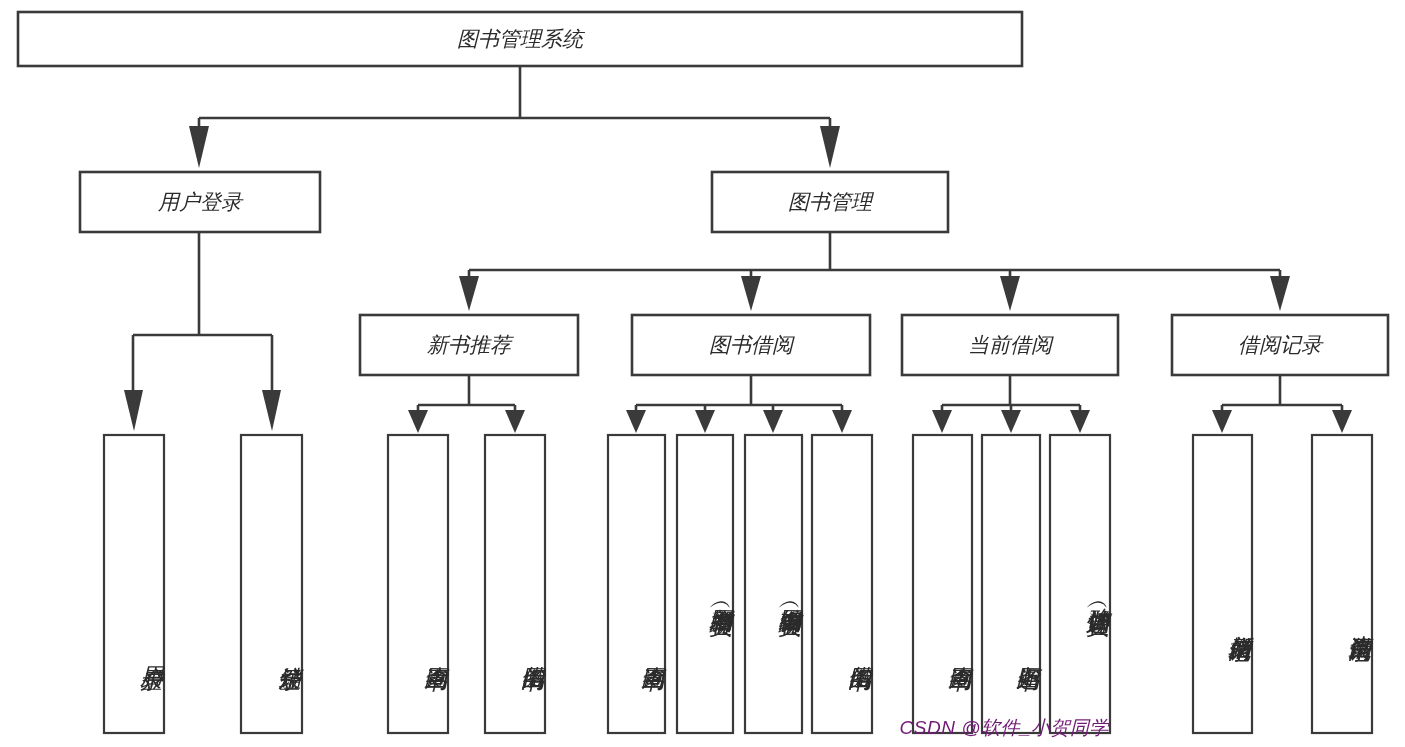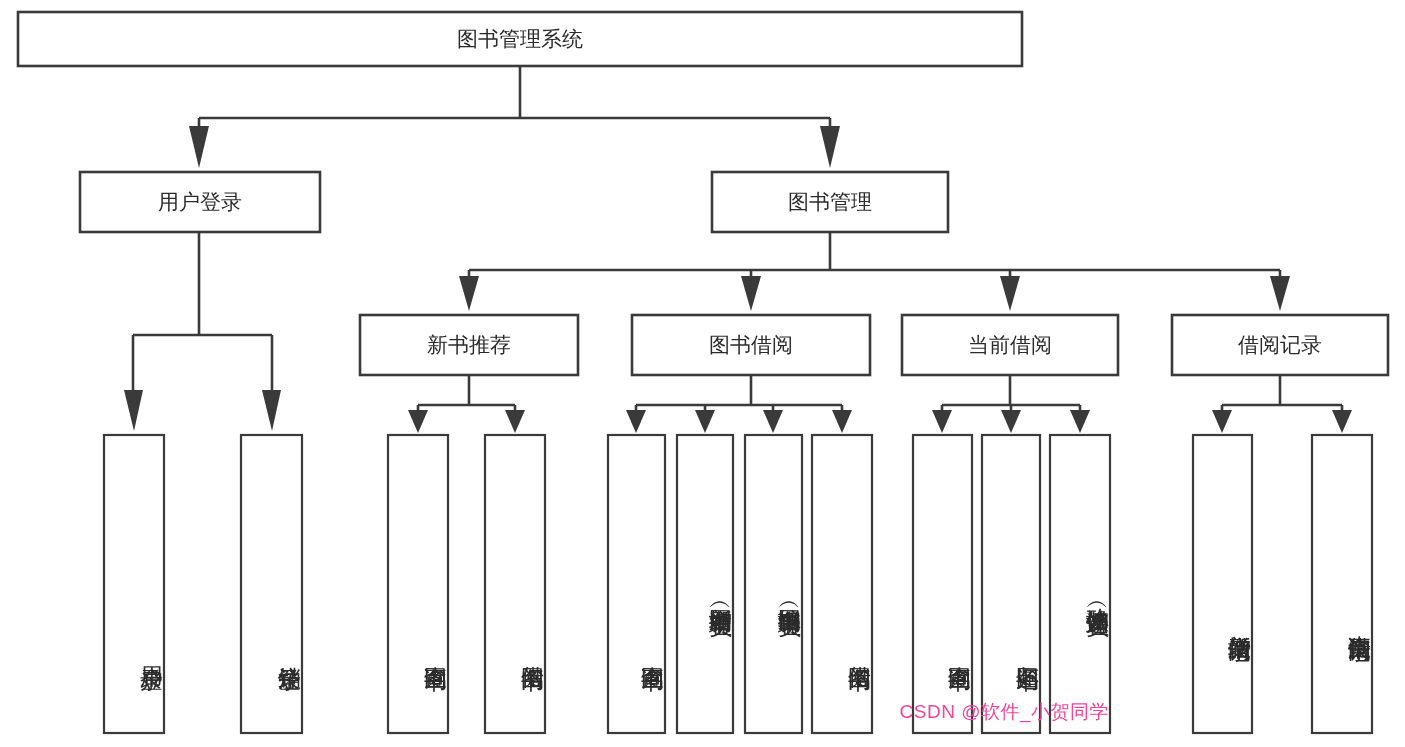--- a/index.html
+++ b/index.html
@@ -11,20 +11,21 @@
     width: 1405px;
     height: 747px;
     font-family: "Liberation Sans", "DejaVu Sans", sans-serif;
     overflow: hidden;
   }
   #diagram-root {
     position: relative;
     width: 1123px;
     height: 747px;
     background: #ffffff;
+    font-style: italic;
   }
   svg.diagram-canvas {
     position: absolute;
     left: 0;
     top: 0;
     width: 1405px;
     height: 747px;
   }
   .node-box {
     fill: #ffffff;
@@ -63,22 +64,22 @@
     white-space: nowrap;
     display: flex;
     align-items: flex-start;
     justify-content: center;
     pointer-events: none;
     user-select: none;
   }
   .watermark {
     position: absolute;
     right: 14px;
-    bottom: 22px;
-    color: #ec4899;
+    bottom: 6px;
+    color: #701a75;
     font-family: "Liberation Sans", "DejaVu Sans", sans-serif;
     font-size: 19px;
     letter-spacing: 0.5px;
     white-space: nowrap;
   }
 </style>
 </head>
 <body>
 
 <div id="diagram-root">

